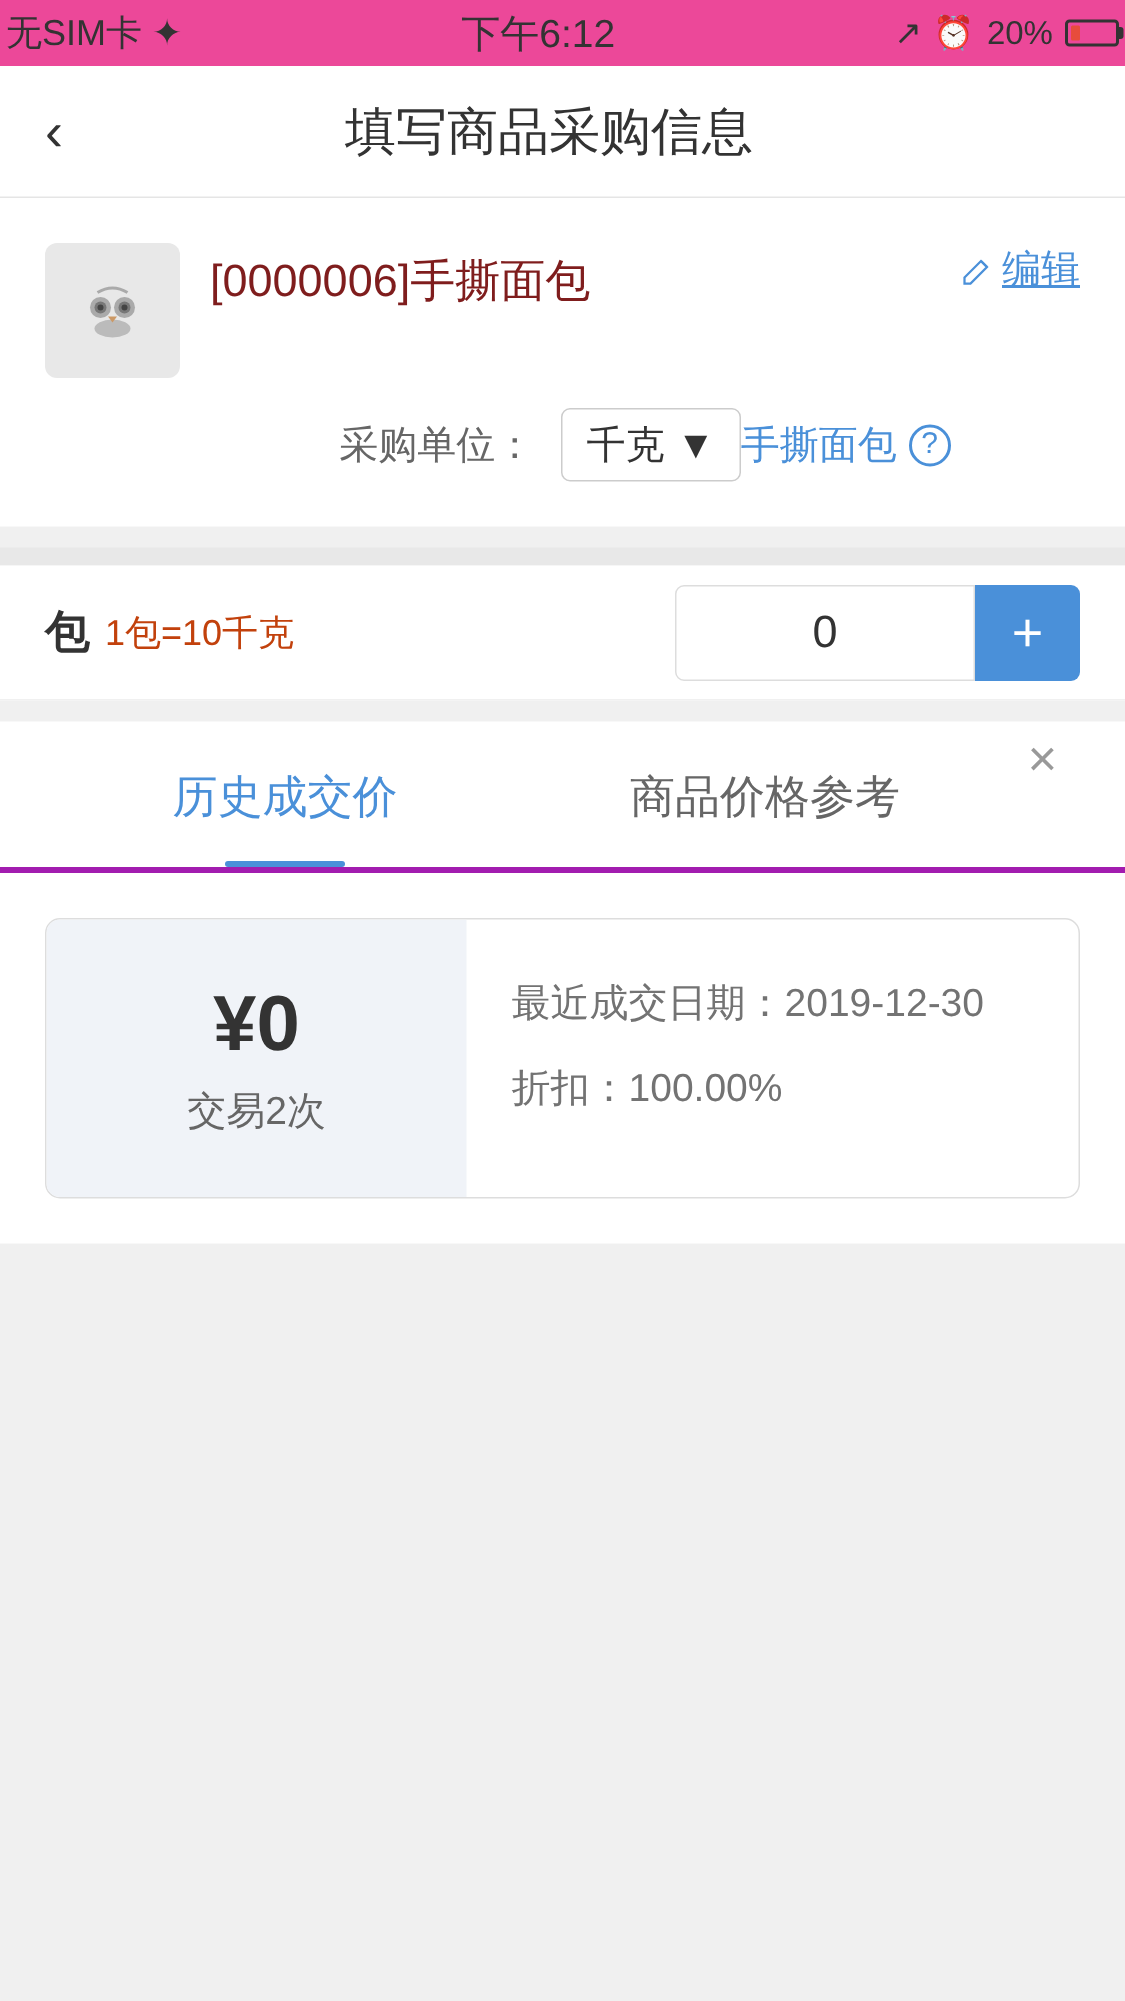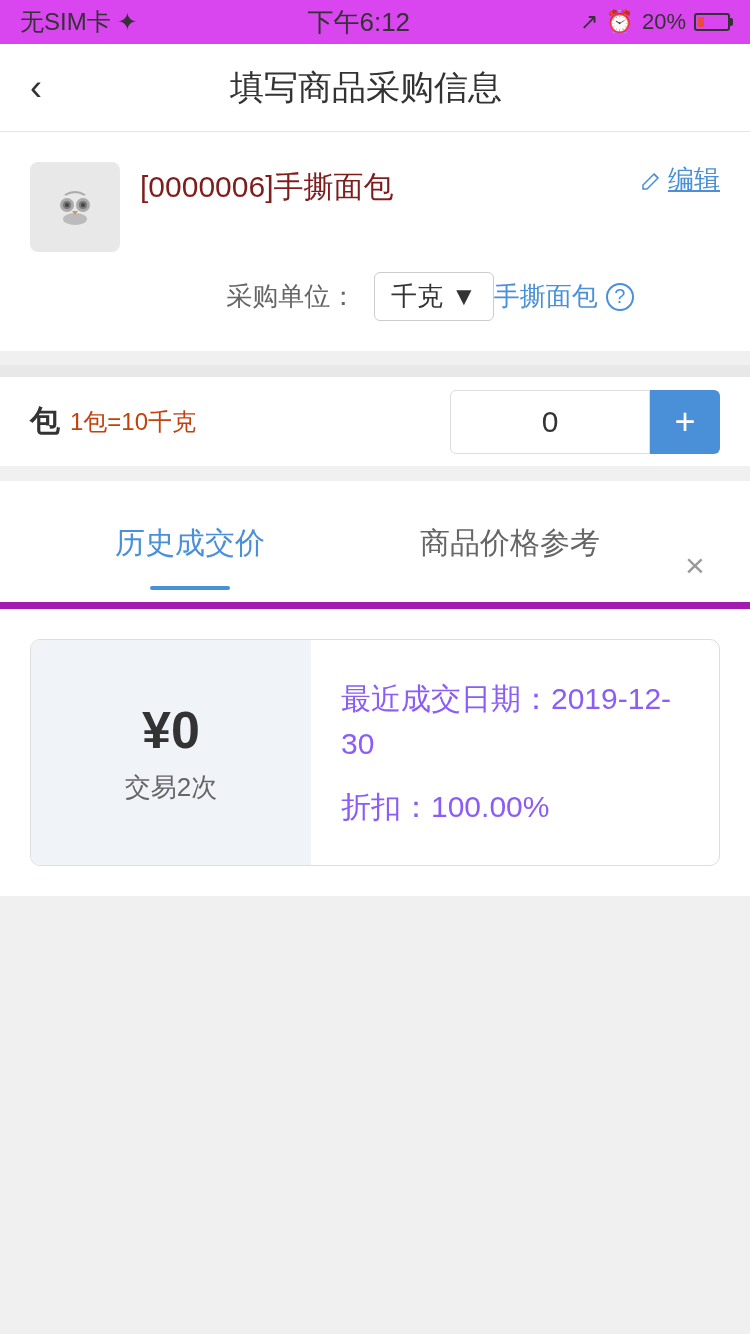--- a/index.html
+++ b/index.html
@@ -13,22 +13,22 @@
       color: #333;
       overflow-x: hidden;
     }
 
     
     .status-bar {
       display: flex;
       align-items: center;
       justify-content: space-between;
       height: 44px;
-      background: #d946ef;
-      padding: 0 20px;
+      background: #ec4899;
+      padding: 0 4px;
       font-size: 24px;
       color: #333;
     }
     .status-left {
       display: flex;
       align-items: center;
       gap: 8px;
     }
     .status-center {
       font-size: 26px;
@@ -245,23 +245,23 @@
       cursor: pointer;
     }
 
     
     .tabs-section {
       background: #fff;
       margin-top: 14px;
     }
     .tabs-header {
       display: flex;
-      align-items: flex-end;
-      border-bottom: 7px solid #a21caf;
-      padding: 12px 30px;
+      align-items: flex-start;
+      border-bottom: 4px solid #a21caf;
+      padding: 0 30px;
       position: relative;
     }
     .tab-item {
       flex: 1;
       text-align: center;
       padding: 30px 0 26px;
       font-size: 30px;
       color: #666;
       cursor: pointer;
       position: relative;
@@ -325,22 +325,22 @@
       margin-top: 10px;
     }
     .price-card-right {
       flex: 1;
       padding: 36px 30px;
       display: flex;
       flex-direction: column;
       gap: 18px;
     }
     .price-detail-row {
-      font-size: 30px;
-      color: #8b5cf6;
+      font-size: 26px;
+      color: #737373;
       line-height: 1.5;
     }
 
     
     .main-content {
       background: #f0f0f0;
       min-height: 700px;
     }
   </style>
 </head>

